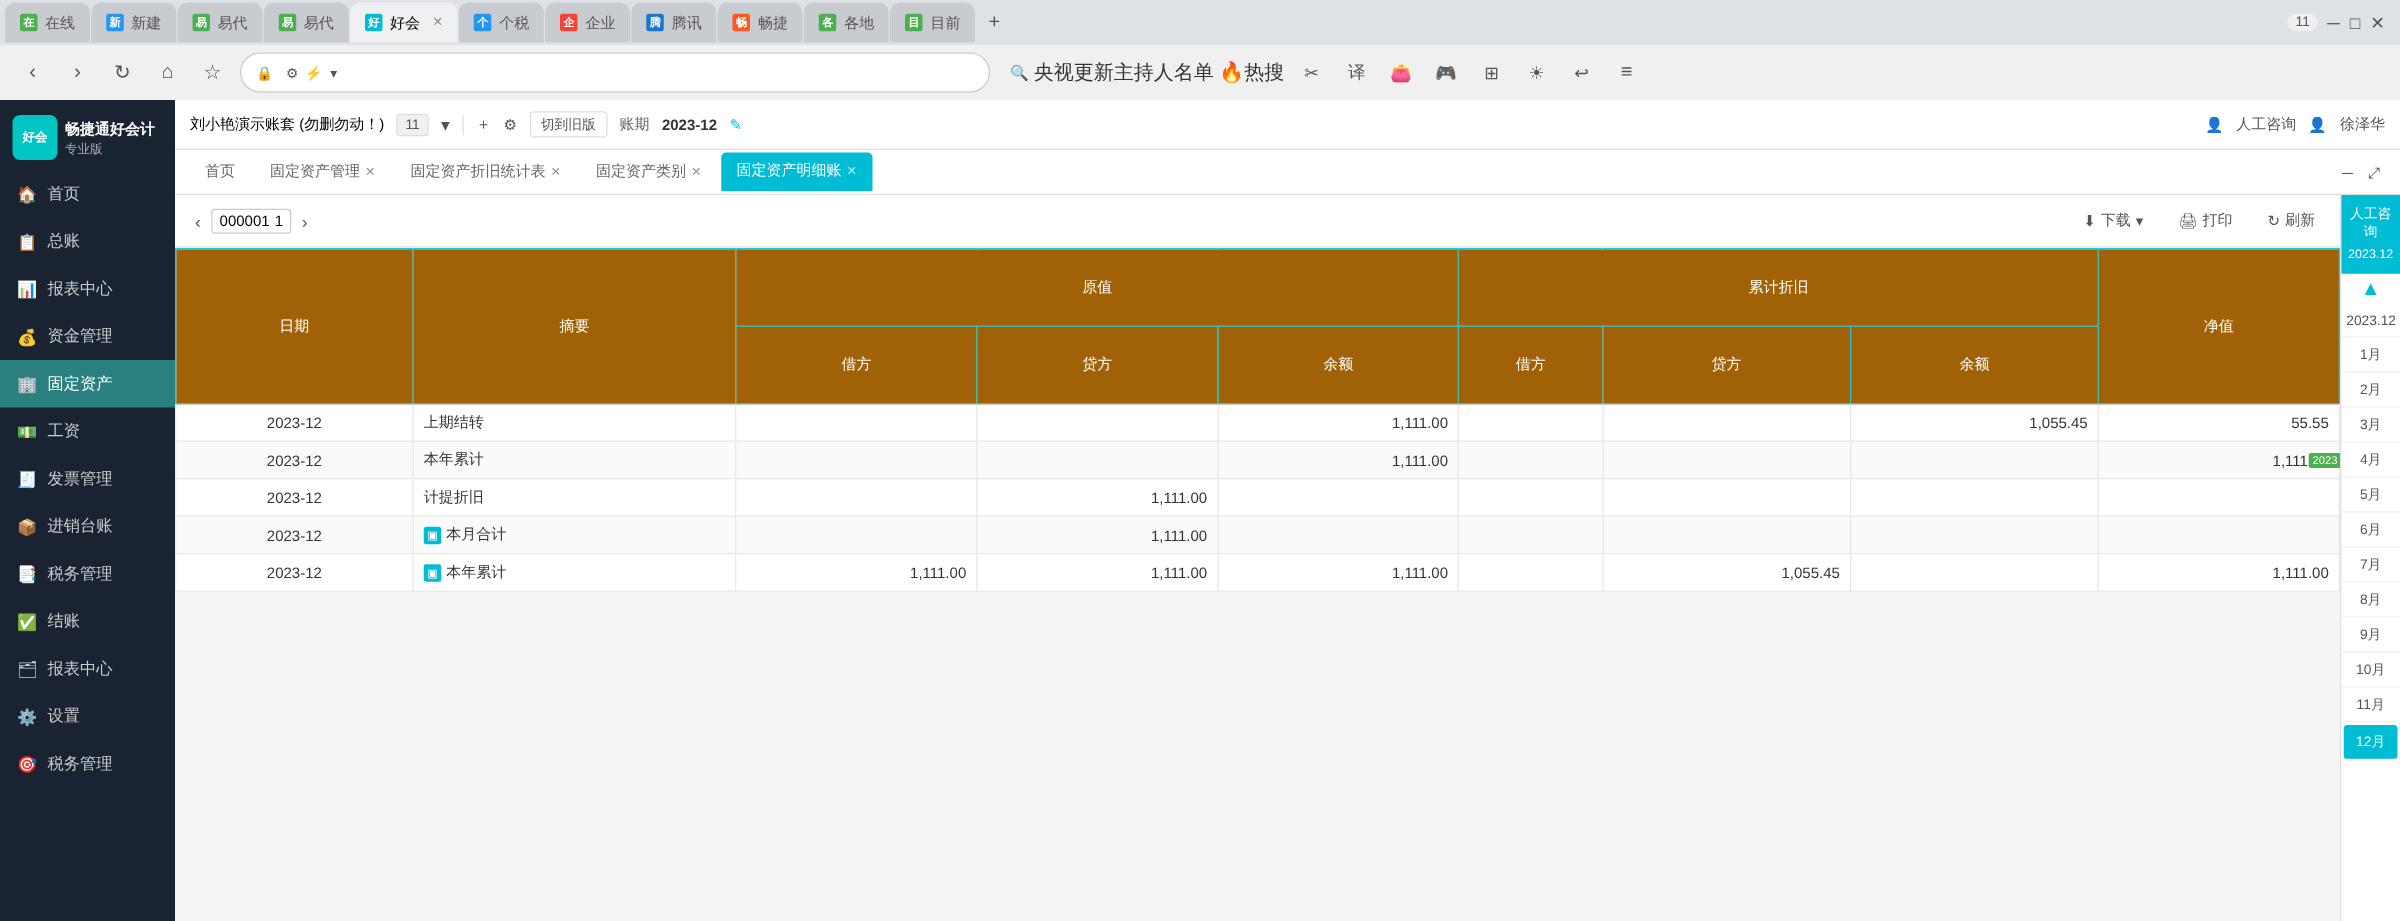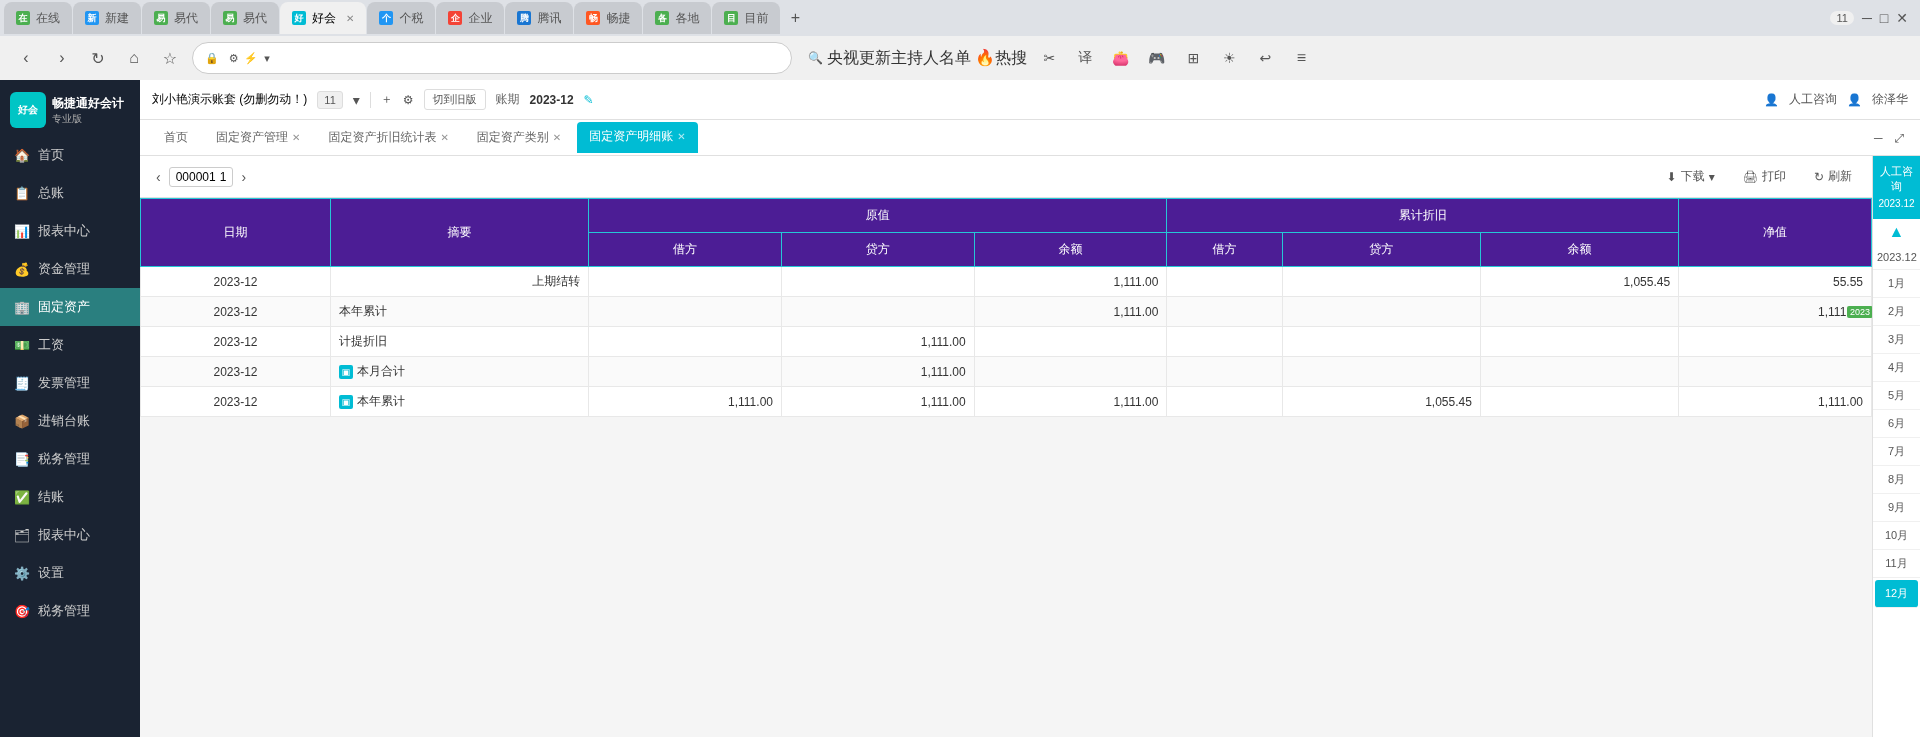--- a/index.html
+++ b/index.html
@@ -55,21 +55,21 @@
     .sub-toolbar { display: flex; align-items: center; padding: 8px 12px; background: #fff; border-bottom: 1px solid #e0e0e0; gap: 8px; }
     .nav-arrows { display: flex; align-items: center; gap: 4px; }
     .arrow-btn { cursor: pointer; color: #555; font-size: 14px; padding: 2px 4px; }
     .asset-code-box { display: flex; align-items: center; gap: 4px; border: 1px solid #ccc; border-radius: 3px; padding: 2px 6px; font-size: 12px; }
     .sub-toolbar-right { margin-left: auto; display: flex; align-items: center; gap: 12px; }
     .action-btn { display: flex; align-items: center; gap: 4px; cursor: pointer; color: #555; font-size: 12px; padding: 4px 8px; border-radius: 3px; }
 
     
     .table-wrapper { overflow: auto; }
     .data-table { width: 100%; border-collapse: collapse; background: #fff; }
-    .data-table thead tr th { background: #4c1d95; color: #fff; text-align: center; padding: 8px 6px; font-weight: normal; font-size: 12px; border: 1px solid #26c6d6; white-space: nowrap; }
+    .data-table thead tr th { background: #a16207; color: #fff; text-align: center; padding: 22px 6px; font-weight: normal; font-size: 12px; border: 1px solid #26c6d6; white-space: nowrap; }
     .data-table tbody tr td { padding: 6px 8px; border: 1px solid #e8e8e8; font-size: 12px; color: #333; text-align: center; }
     .data-table tbody tr:nth-child(even) { background: #fafafa; }
     .amount { text-align: right !important; }
     .row-label { display: flex; align-items: center; gap: 4px; justify-content: flex-start; }
     .row-icon { width: 14px; height: 14px; background: #00bcd4; color: #fff; border-radius: 2px; display: inline-flex; align-items: center; justify-content: center; font-size: 9px; flex-shrink: 0; }
 
     
     .period-panel { width: 48px; background: #fff; border-left: 1px solid #e0e0e0; display: flex; flex-direction: column; overflow-y: auto; }
     .period-header { background: #00bcd4; color: #fff; text-align: center; padding: 8px 2px; font-size: 11px; line-height: 1.4; cursor: pointer; }
     .period-item { padding: 6px 4px; text-align: center; font-size: 11px; color: #555; cursor: pointer; border-bottom: 1px solid #f0f0f0; }
@@ -320,21 +320,21 @@
                 <th>余额</th>
                 <th>借方</th>
                 <th>贷方</th>
                 <th>余额</th>
               </tr>
             </thead>
             <tbody id="table-body">
 
               <tr>
                 <td>2023-12</td>
-                <td style="text-align:right;margin-left:11px;">
+                <td style="text-align:left;margin-left:11px;">
                   <span>上期结转</span>
                 </td>
                 <td class="amount"></td>
                 <td class="amount"></td>
                 <td class="amount">1,111.00</td>
                 <td class="amount"></td>
                 <td class="amount"></td>
                 <td class="amount">1,055.45</td>
                 <td class="amount">55.55</td>
               </tr>

